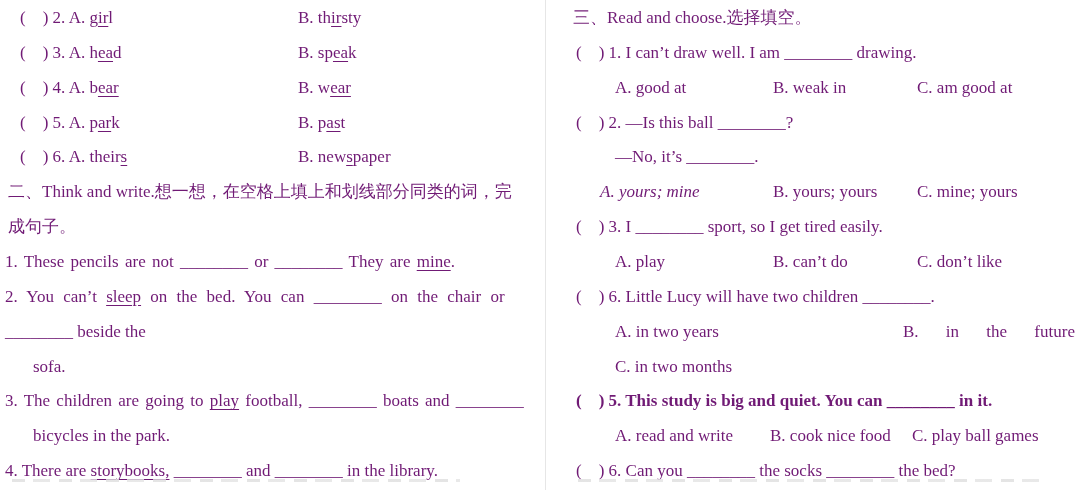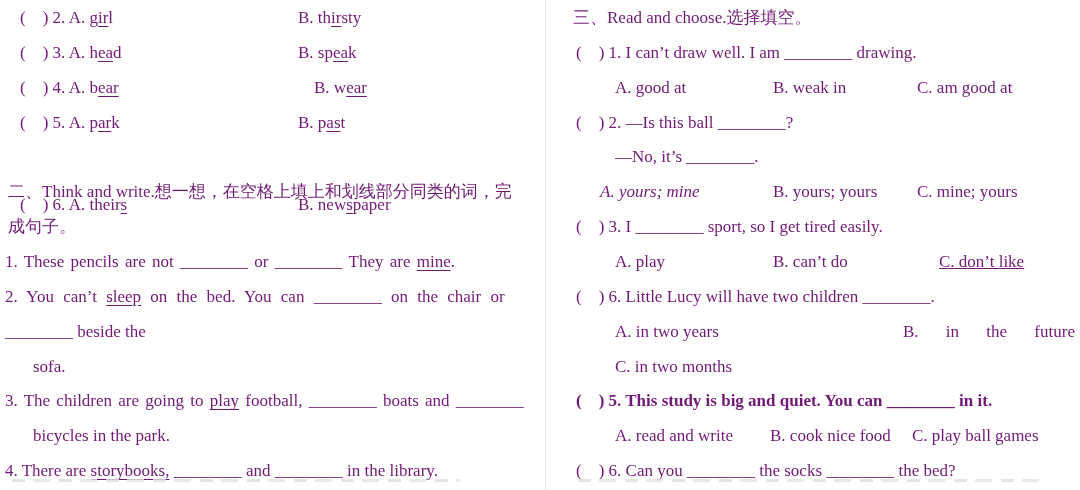--- a/index.html
+++ b/index.html
@@ -72,27 +72,27 @@
       <div class="line" style="top: 0px;">
         <span class="chunk" style="left: 20px;"><span>(    ) 2. A. g</span><span class="u">ir</span><span>l</span></span>
         <span class="chunk" style="left: 298px;"><span>B. th</span><span class="u">ir</span><span>sty</span></span>
       </div>
       <div class="line" style="top: 34.85px;">
         <span class="chunk" style="left: 20px;"><span>(    ) 3. A. h</span><span class="u">ea</span><span>d</span></span>
         <span class="chunk" style="left: 298px;"><span>B. sp</span><span class="u">ea</span><span>k</span></span>
       </div>
       <div class="line" style="top: 69.7px;">
         <span class="chunk" style="left: 20px;"><span>(    ) 4. A. b</span><span class="u">ear</span></span>
-        <span class="chunk" style="left: 298px; margin-left: 16px;"><span>B. w</span><span class="u">ear</span></span>
+        <span class="chunk" style="left: 298px;"><span>B. w</span><span class="u">ear</span></span>
       </div>
       <div class="line" style="top: 104.55px;">
         <span class="chunk" style="left: 20px;"><span>(    ) 5. A. p</span><span class="u">ar</span><span>k</span></span>
         <span class="chunk" style="left: 298px;"><span>B. p</span><span class="u">as</span><span>t</span></span>
       </div>
-      <div class="line" style="top: 139.4px; margin-top: 48px;">
+      <div class="line" style="top: 139.4px;">
         <span class="chunk" style="left: 20px;"><span>(    ) 6. A. their</span><span class="u">s</span></span>
         <span class="chunk" style="left: 298px;"><span>B. new</span><span class="u">s</span><span>paper</span></span>
       </div>
       <div class="line" style="top: 174.25px;">
         <span class="chunk" style="left: 8px;"><span>二、Think and write.想一想，在空格上填上和划线部分同类的词，完</span></span>
       </div>
       <div class="line" style="top: 209.1px;">
         <span class="chunk" style="left: 8px;"><span>成句子。</span></span>
       </div>
       <div class="line" style="top: 243.95px;">
@@ -140,21 +140,21 @@
         <span class="chunk" style="left: 54px; font-style: italic;"><span>A. yours; mine</span></span>
         <span class="chunk" style="left: 227px;"><span>B. yours; yours</span></span>
         <span class="chunk" style="left: 371px;"><span>C. mine; yours</span></span>
       </div>
       <div class="line" style="top: 209.1px;">
         <span class="chunk" style="left: 30px;"><span>(    ) 3. I ________ sport, so I get tired easily.</span></span>
       </div>
       <div class="line" style="top: 243.95px;">
         <span class="chunk" style="left: 69px;"><span>A. play</span></span>
         <span class="chunk" style="left: 227px;"><span>B. can’t do</span></span>
-        <span class="chunk" style="left: 393px; text-decoration: underline;"><span>C. don’t like</span></span>
+        <span class="chunk" style="left: 371px;"><span>C. don’t like</span></span>
       </div>
       <div class="line" style="top: 278.8px;">
         <span class="chunk" style="left: 30px;"><span>(    ) 6. Little Lucy will have two children ________.</span></span>
       </div>
       <div class="line" style="top: 313.65px;">
         <span class="chunk" style="left: 69px;"><span>A. in two years</span></span>
         <span class="chunk" style="left: 357px; word-spacing: 23px;"><span>B. in the future</span></span>
       </div>
       <div class="line" style="top: 348.5px;">
         <span class="chunk" style="left: 69px;"><span>C. in two months</span></span>

